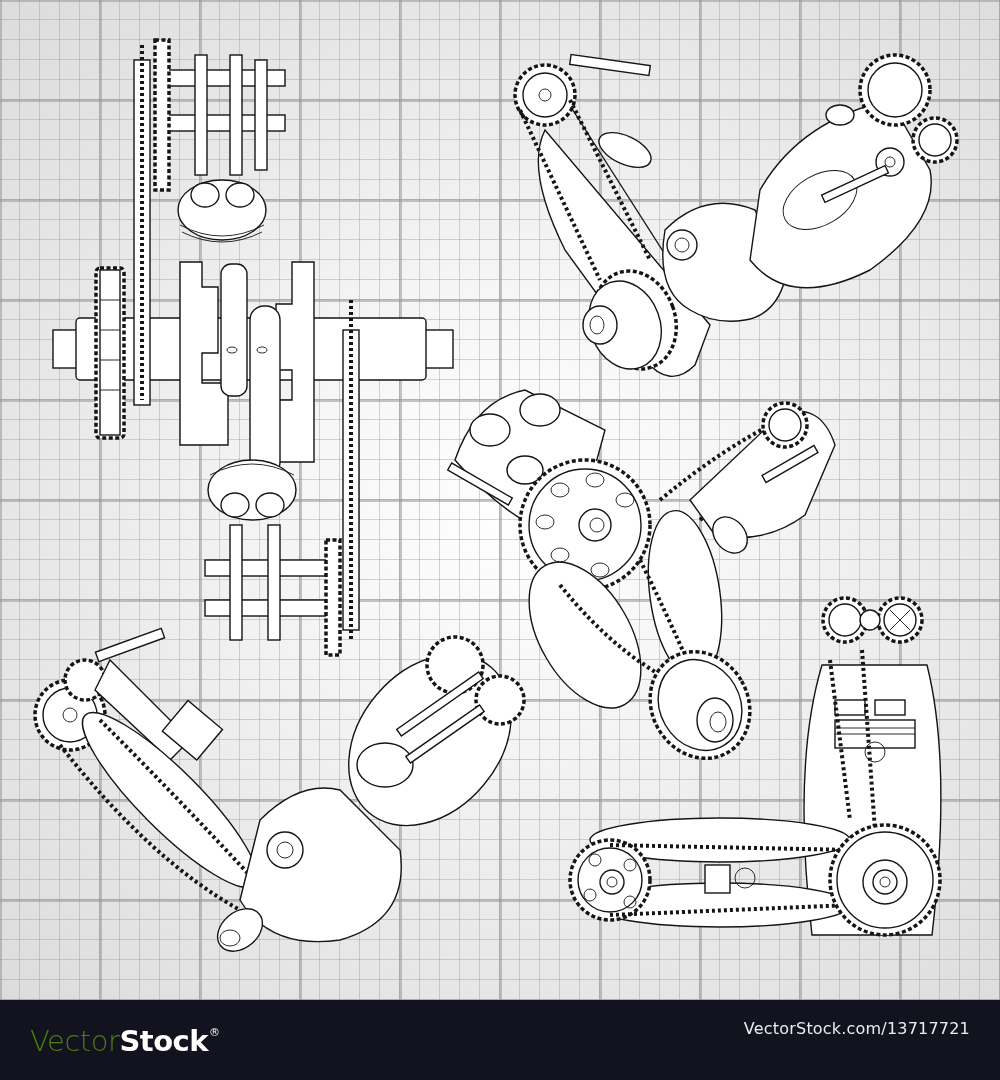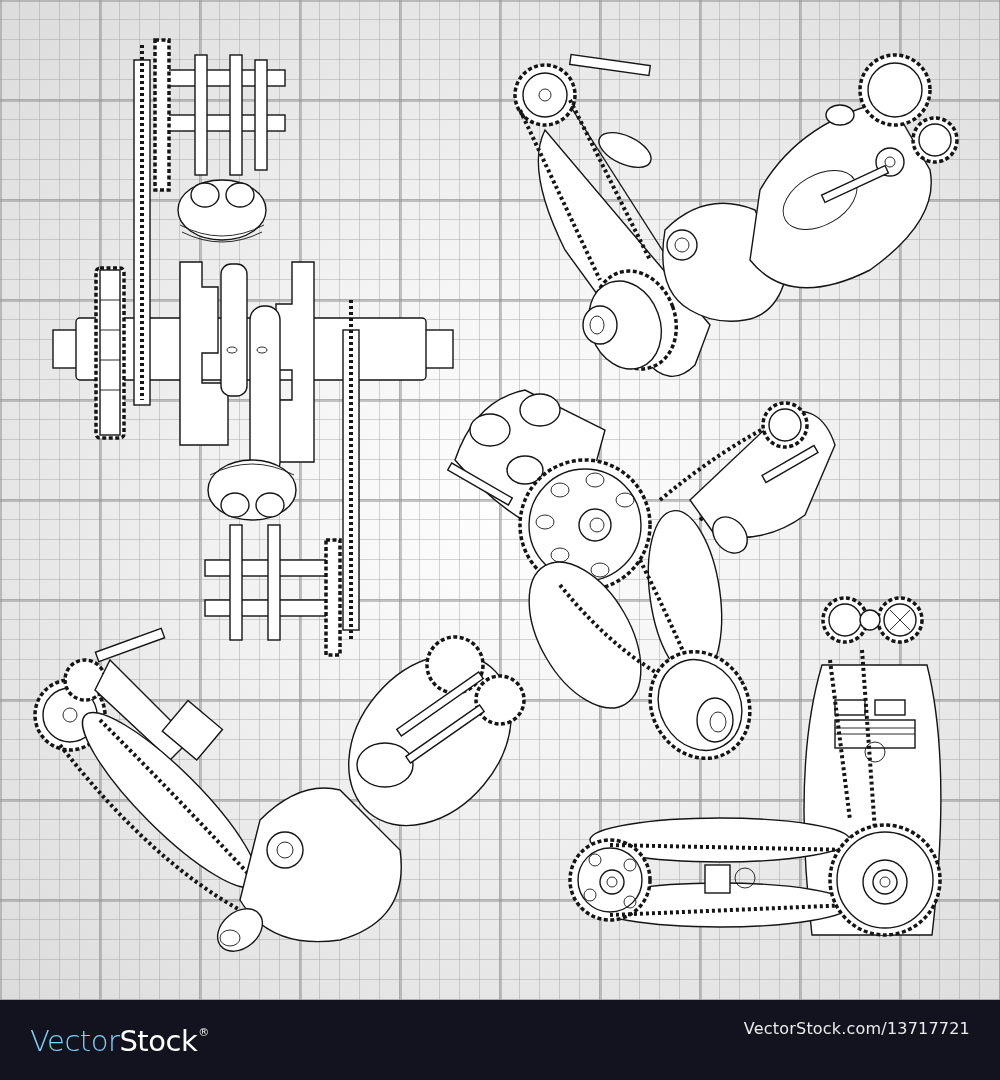--- a/index.html
+++ b/index.html
@@ -39,22 +39,22 @@
   .art .gear { fill: #fff; stroke: #151515; stroke-width: 3.5; stroke-dasharray: 4 2.5; }
 
   .footer {
     position: absolute; left: 0; top: 1000px; width: 1000px; height: 80px;
     background: #12131f; color: #f2f2f2;
   }
   .brand {
     position: absolute; left: 30px; top: 24px;
     font-family: "DejaVu Sans", sans-serif; font-size: 29px; letter-spacing: -0.5px;
   }
-  .brand .light { font-weight: 300; color: #7dd3fc; }
-  .brand .bold { font-weight: 400; color: #ffffff; }
+  .brand .light { font-weight: 300; color: #4d7c0f; }
+  .brand .bold { font-weight: 700; color: #ffffff; }
   .brand .reg { font-size: 11px; vertical-align: top; position: relative; top: 2px; margin-left: 1px; }
   .image-id {
     position: absolute; right: 30px; top: 19px;
     font-family: "DejaVu Sans", sans-serif; font-size: 16px; color: #ececec; letter-spacing: 0.2px;
   }
 </style>
 </head>
 <body>
 
 <div class="canvas">

